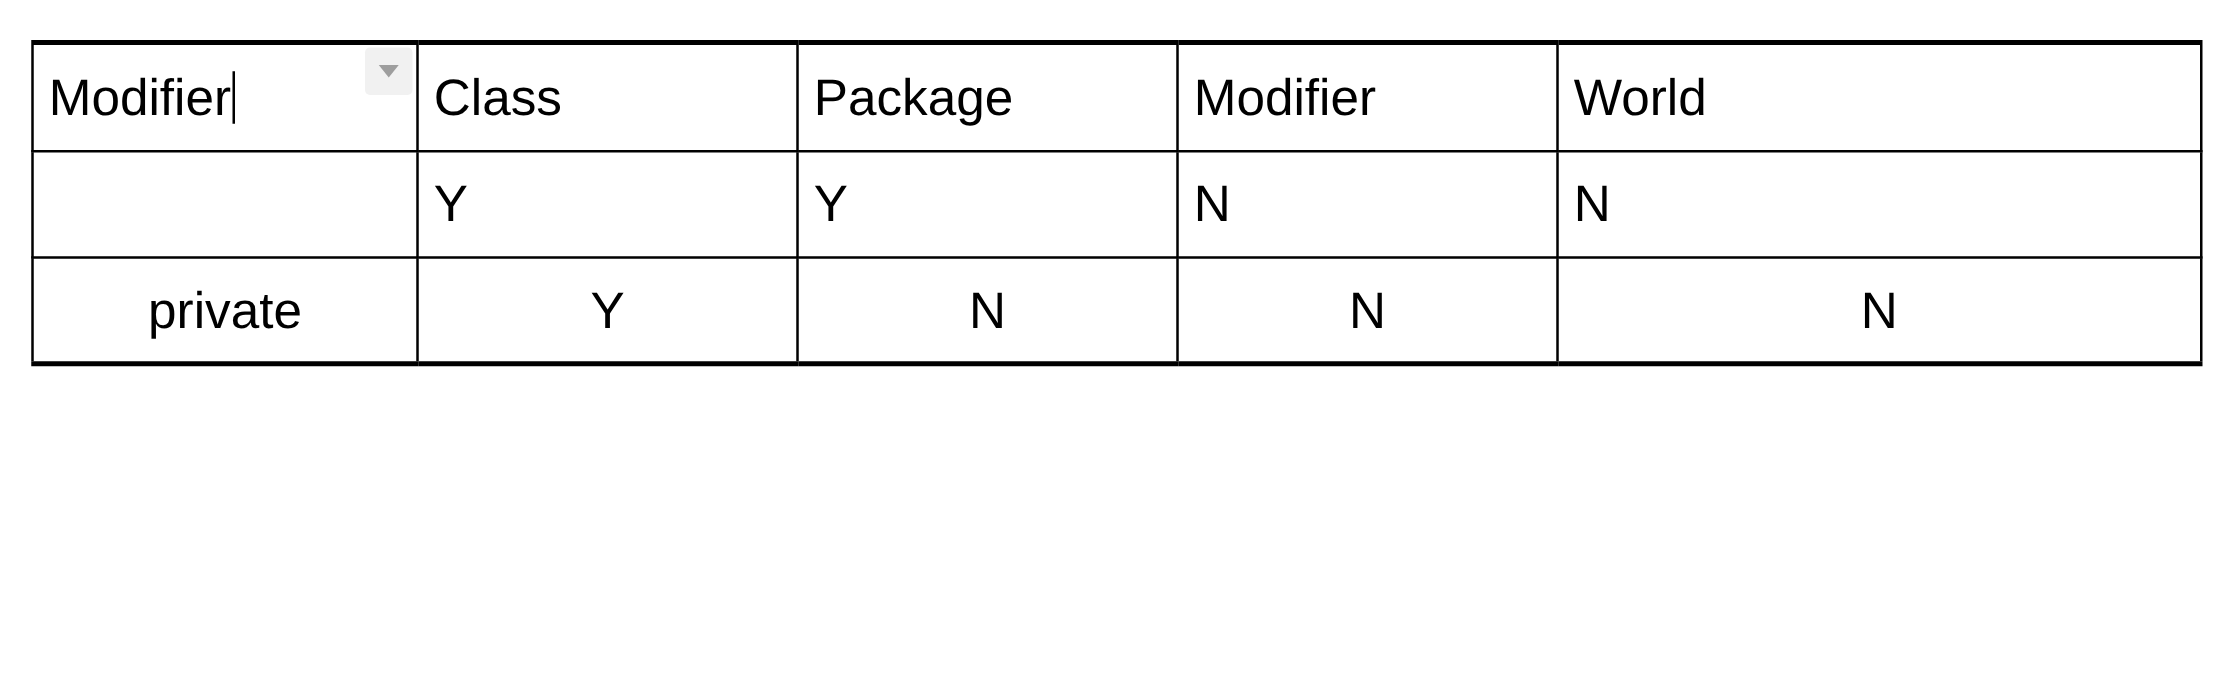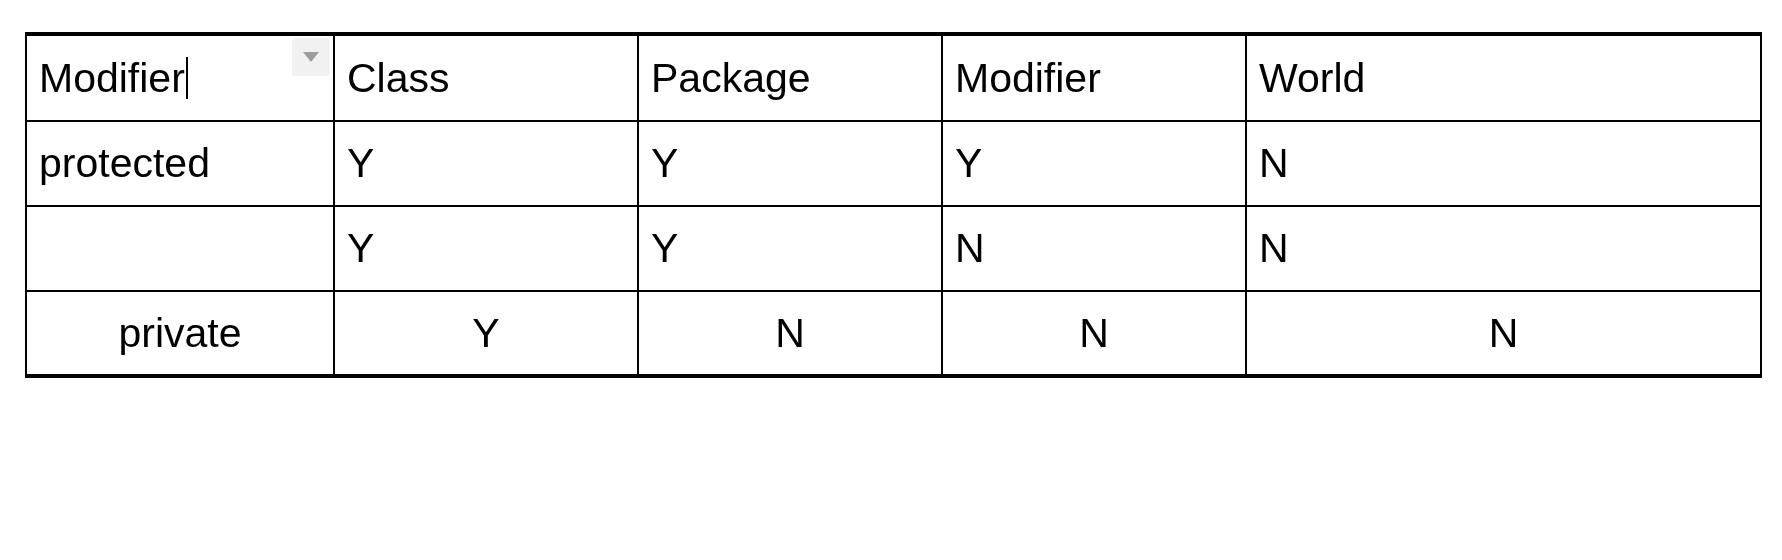--- a/index.html
+++ b/index.html
@@ -150,37 +150,20 @@
         <th>
           <span class="cell-text">World</span>
         </th>
 
       </tr>
     </thead>
 
     <tbody>
 
 
-      <tr>
-        <td>
-          <span class="cell-text">protected</span>
-        </td>
-        <td class="fill-yes">
-          <span class="cell-text">Y</span>
-        </td>
-        <td class="fill-yes">
-          <span class="cell-text">Y</span>
-        </td>
-        <td class="fill-yes">
-          <span class="cell-text">Y</span>
-        </td>
-        <td class="fill-no">
-          <span class="cell-text">N</span>
-        </td>
-      </tr>
 
       <tr>
         <td class="cell-blackout">
           <span class="cell-text"></span>
         </td>
         <td class="fill-yes">
           <span class="cell-text">Y</span>
         </td>
         <td class="fill-yes">
           <span class="cell-text">Y</span>

